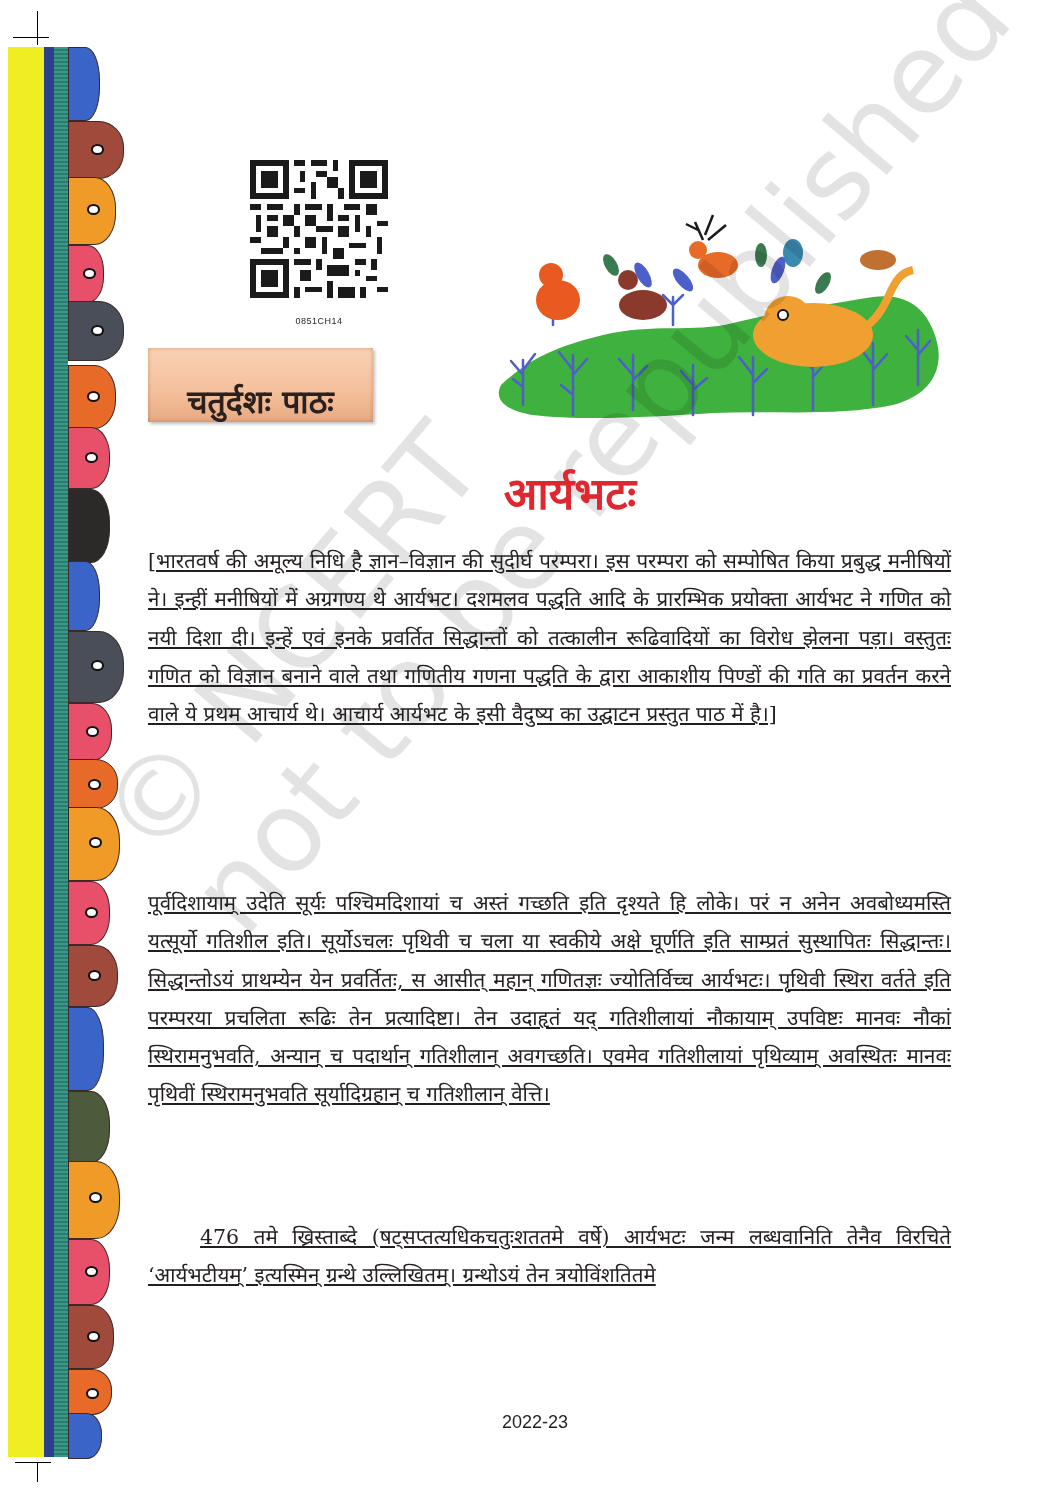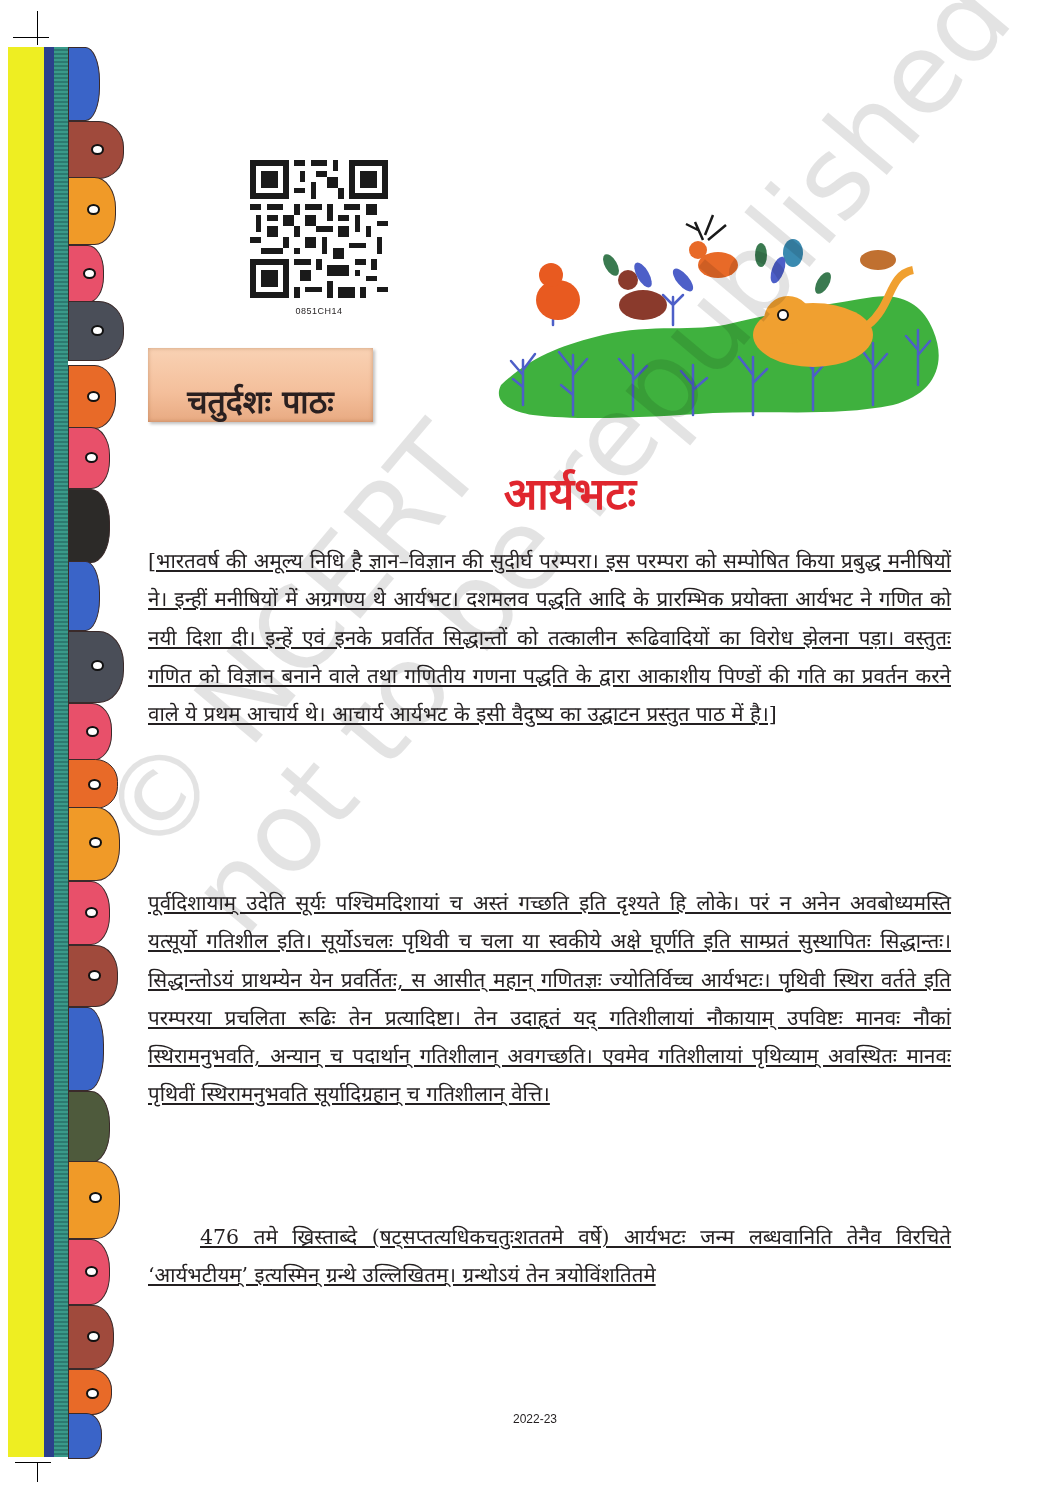--- a/index.html
+++ b/index.html
@@ -15,21 +15,21 @@
   .side-navy { position: absolute; left: 36px; top: 0; width: 10px; height: 100%; background: #2b3f8c; }
   .side-teal { position: absolute; left: 46px; top: 0; width: 14px; height: 100%;
                background: repeating-linear-gradient(0deg, #3a9a8a 0 2px, #2c7a70 2px 4px); }
   .side-figures { position: absolute; left: 60px; top: 0; width: 54px; height: 100%; }
   .fig { position: absolute; left: 0; border-radius: 0 45% 45% 0; border: 1px solid #3a2a2a; }
   .fig .eye { position: absolute; width: 9px; height: 7px; background: #fff; border-radius: 50%;
               border: 2px solid #111; top: 40%; left: 40%; }
 
   
   .qr { position: absolute; left: 250px; top: 160px; width: 138px; height: 138px; }
-  .qr-caption { position: absolute; left: 250px; top: 306px; width: 138px; text-align: center;
+  .qr-caption { position: absolute; left: 250px; top: 316px; width: 138px; text-align: center;
                 font-family: "Liberation Sans", sans-serif; font-size: 9px; color: #231f20; letter-spacing: 0.5px; }
 
   
   .lesson-badge { position: absolute; left: 148px; top: 348px; width: 225px; height: 74px;
                   background: linear-gradient(180deg, #f9d2b4 0%, #f4bf9b 60%, #e8aa82 100%);
                   box-shadow: inset 0 0 4px rgba(120,60,20,0.35), 2px 2px 3px rgba(0,0,0,0.25);
                   display: flex; align-items: flex-end; justify-content: center; }
   .lesson-badge span { font-family: "DejaVu Sans", sans-serif; font-weight: bold; font-size: 32px; color: #2a2020; }
 
   
@@ -45,21 +45,21 @@
   .intro { top: 542px; }
   .para1 { top: 884px; }
   .para2 { top: 1218px; text-indent: 52px; }
 
   
   .watermark { position: absolute; left: 170px; top: 760px; transform: rotate(-50deg); transform-origin: left center;
                font-family: "DejaVu Sans", sans-serif; font-size: 112px; color: rgba(0,0,0,0.11);
                white-space: nowrap; pointer-events: none; line-height: 1.05; }
 
   .year { position: absolute; left: 0; right: 0; top: 1412px; text-align: center; padding-left: 20px;
-          font-family: "Liberation Sans", sans-serif; font-size: 12px; color: #231f20; }
+          font-family: "Liberation Sans", sans-serif; font-size: 18px; color: #231f20; }
 </style>
 </head>
 <body>
 
 <div class="crop" style="left:13px;top:37px;width:36px;height:1px;"></div>
 <div class="crop" style="left:37px;top:11px;width:1px;height:34px;"></div>
 <div class="crop" style="left:15px;top:1462px;width:36px;height:1px;"></div>
 <div class="crop" style="left:37px;top:1462px;width:1px;height:20px;"></div>
 
 <div class="side-border">

